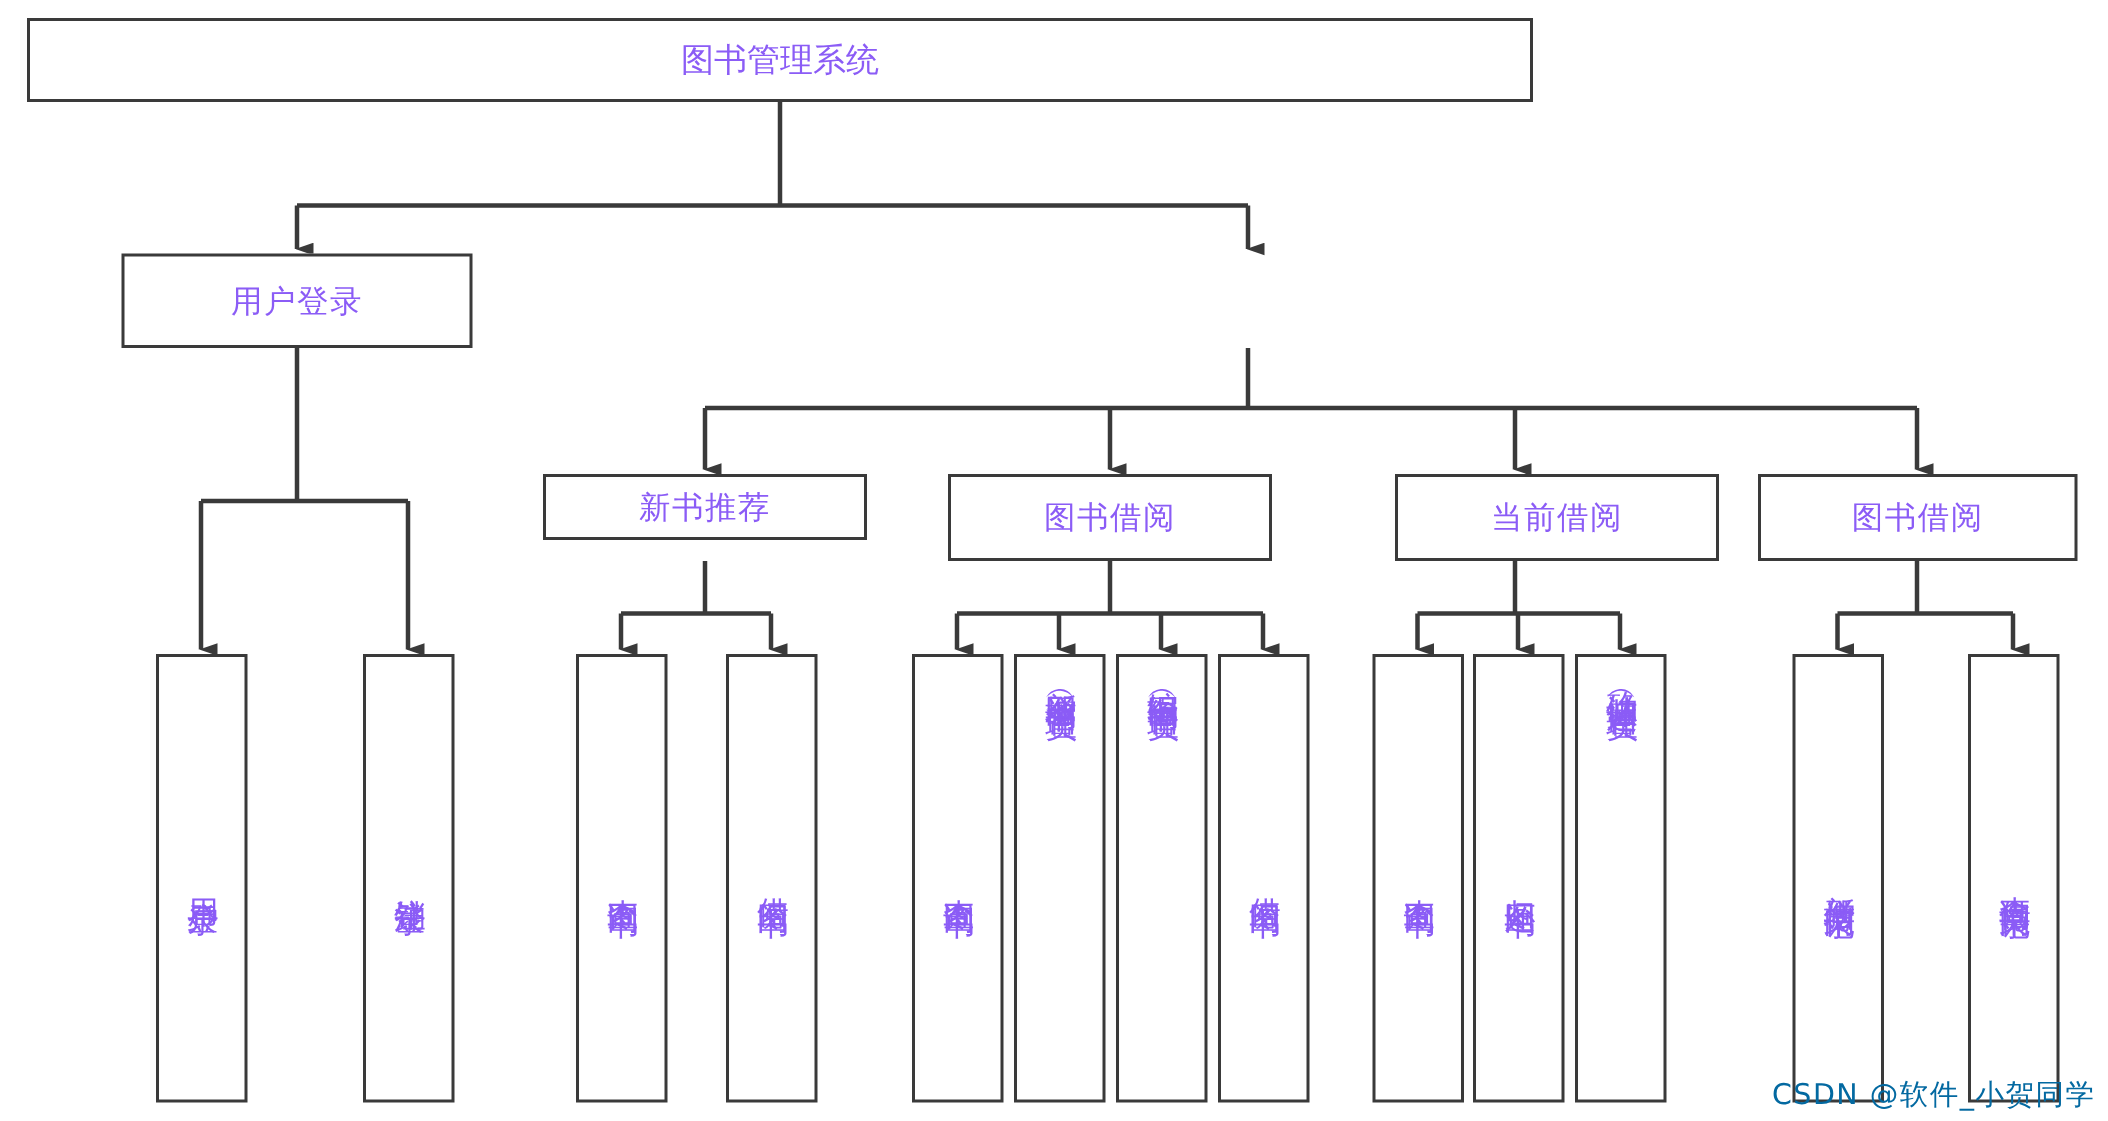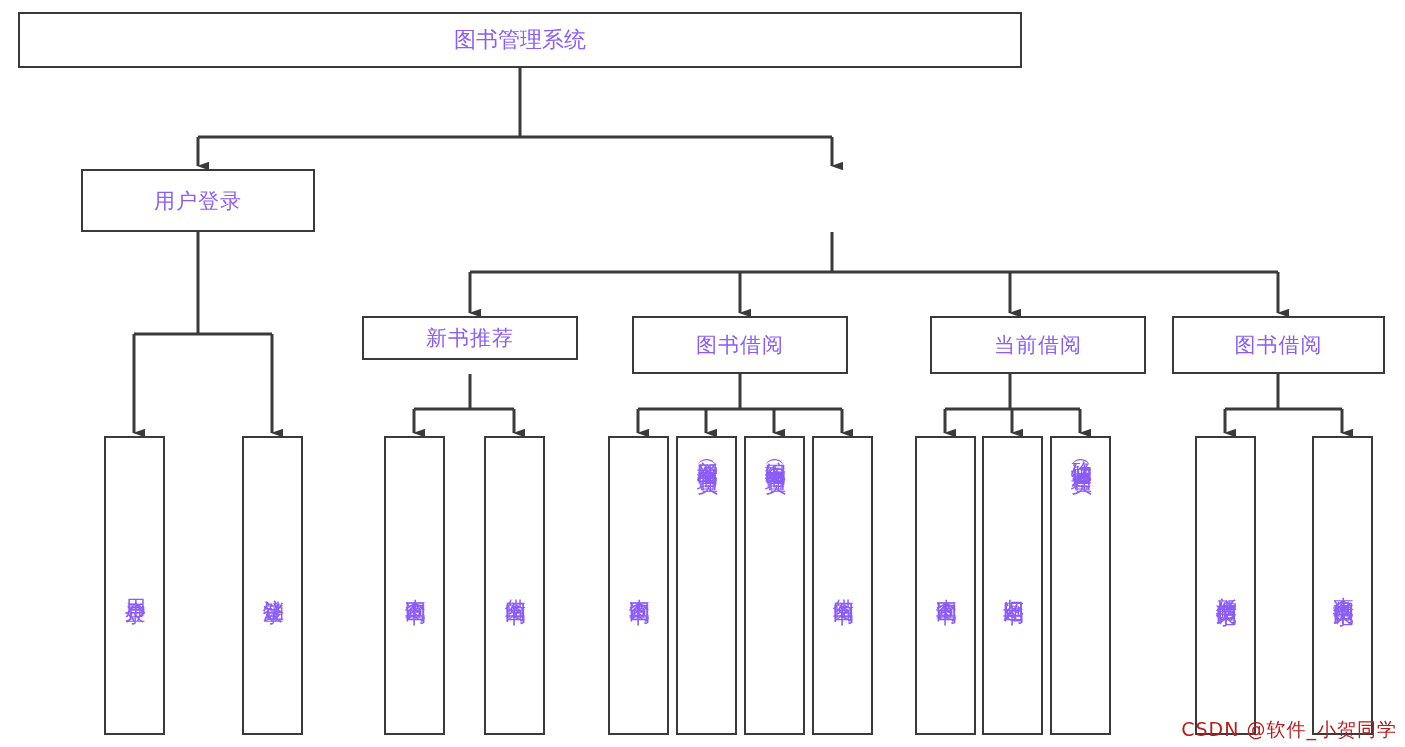--- a/index.html
+++ b/index.html
@@ -7,21 +7,21 @@
   #stage{position:relative;width:1405px;height:747px;background:#fff;overflow:hidden;}
   #wires{position:absolute;left:0;top:0;width:1405px;height:747px;}
   .node{position:absolute;box-sizing:border-box;background:#ffffff;border:2.5px solid #3a3a3a;
         display:flex;align-items:center;justify-content:center;color:#8b5cf6;}
   .node.h{font-size:21px;letter-spacing:1px;}
   .node.root{font-size:22px;}
   .node.leaf{font-size:21px;padding:6px 0;}
   .node.leaf .vtxt{writing-mode:vertical-rl;text-orientation:upright;
         line-height:1.04;letter-spacing:2px;white-space:nowrap;display:block;}
   .node.leaf.topalign{align-items:flex-start;}
-  .wm{position:absolute;right:8px;bottom:4px;font-size:19px;color:#b91c1c;
+  .wm{position:absolute;right:8px;bottom:4px;font-size:19px;color:#0369a1;
       letter-spacing:1px;white-space:nowrap;}
 </style>
 </head>
 <body>
 
 <div id="stage">
 
   <svg id="wires" viewBox="0 0 1405 747" xmlns="http://www.w3.org/2000/svg">
     <defs>
       <marker id="ah" markerWidth="10" markerHeight="12" refX="4.2" refY="11" orient="auto" markerUnits="userSpaceOnUse">

